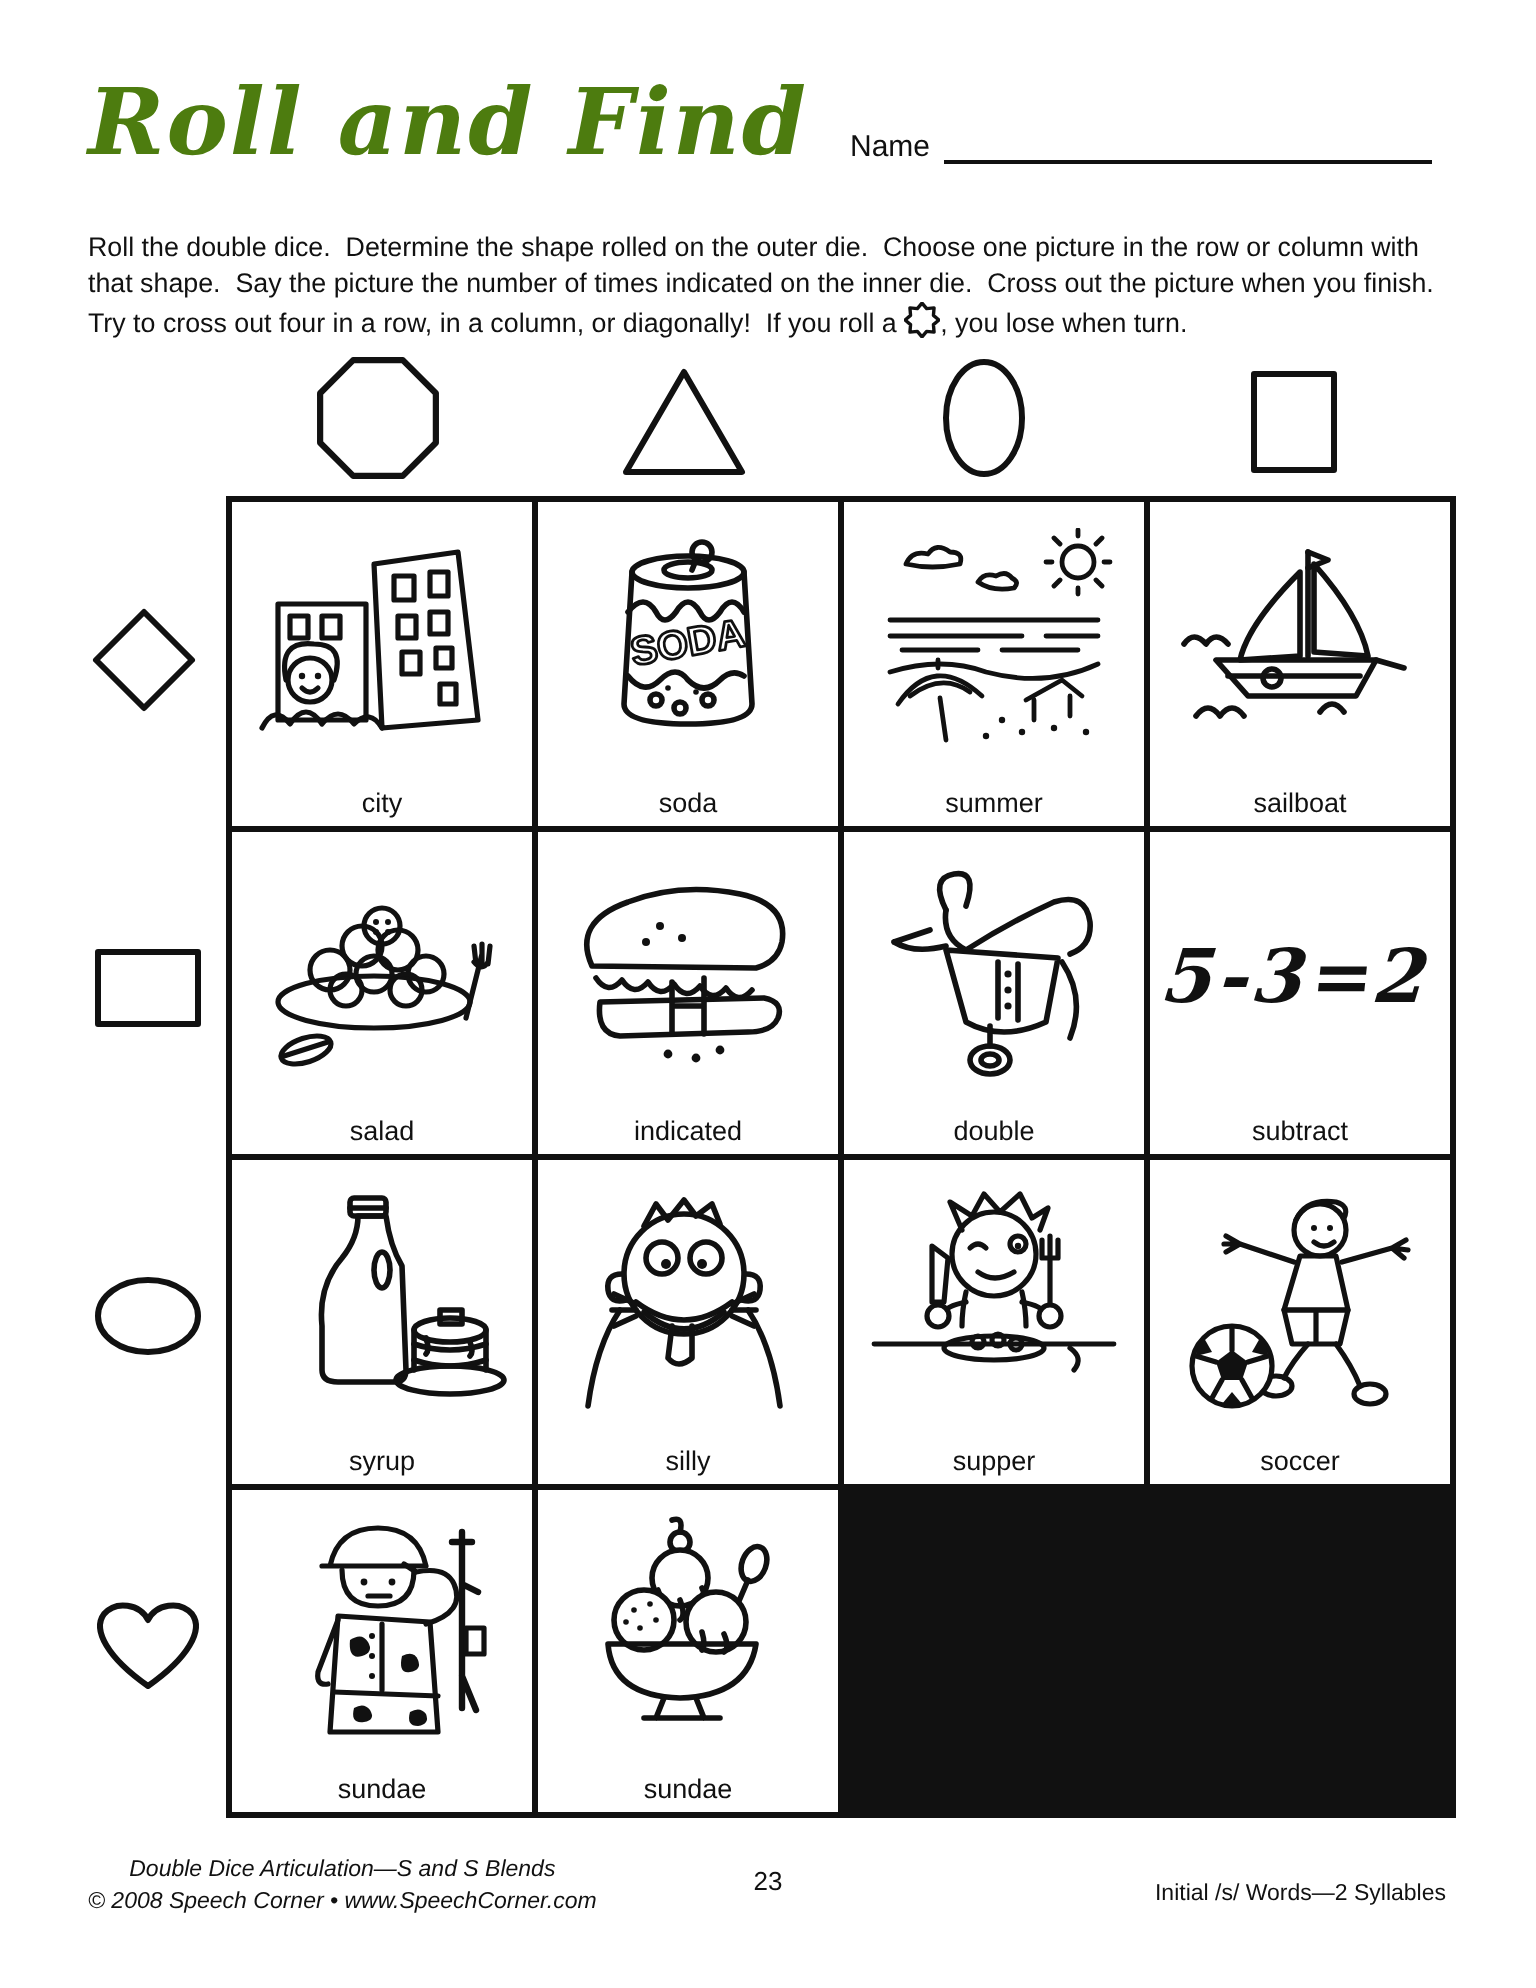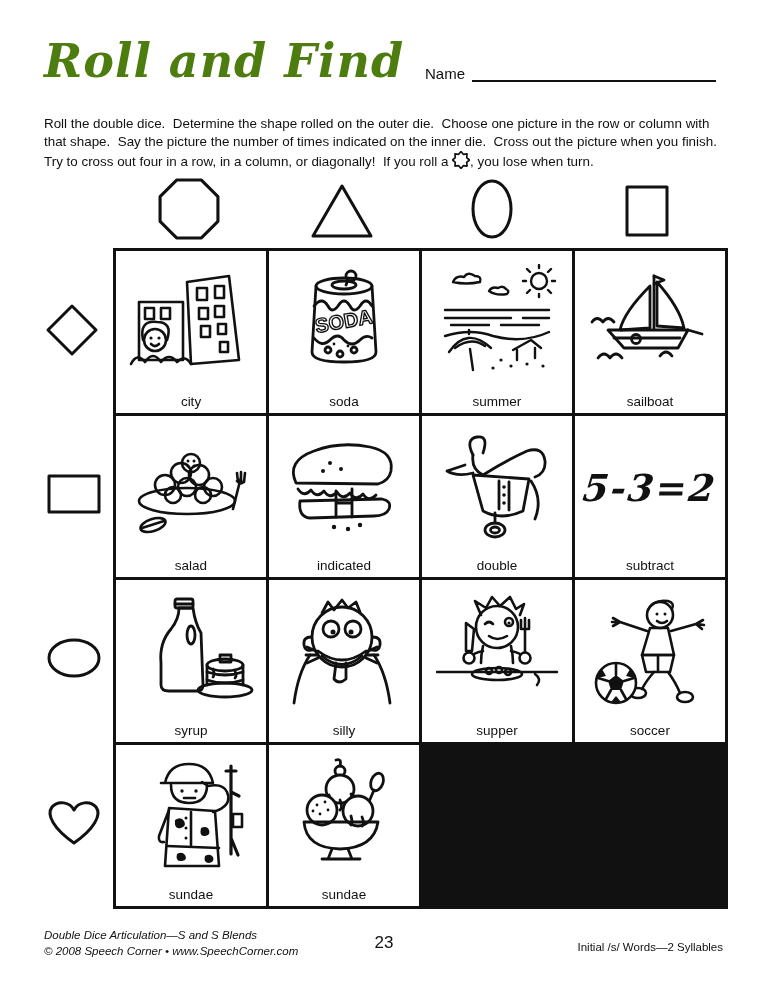--- a/index.html
+++ b/index.html
@@ -36,23 +36,23 @@
     align-items:center; justify-content:flex-end; padding:2px 2px 3px; overflow:hidden;
   }
   .art-wrap{flex:1 1 auto; width:100%; display:flex; align-items:center; justify-content:center;}
   .cell-label{font-size:13.5px; line-height:16px;}
   .equation{
     font-family:"DejaVu Serif", serif; font-style:italic; font-weight:600;
     font-size:37px; transform:skewX(-6deg); letter-spacing:2px;
   }
   .footer-left{
     position:absolute; left:44px; top:928px; font-size:11.5px;
-    font-style:italic; line-height:1.35;
-  }
-  .footer-page{position:absolute; left:0; right:0; top:933px; text-align:center; font-size:17px;}
+    font-style:italic; line-height:1.35;text-align:center;
+  }
+  .footer-page{position:absolute; left:0; right:0; top:933px; text-align:center; font-size:13px;}
   .footer-right{position:absolute; right:45px; top:941px; font-size:11.5px;margin-left:32px;}
   text.canword{
     font-family:"Liberation Sans", sans-serif; font-weight:bold; font-size:20px;
     fill:none; stroke:#111; stroke-width:1.4;
   }
 </style>
 </head>
 <body>
 
 <div class="sheet">

